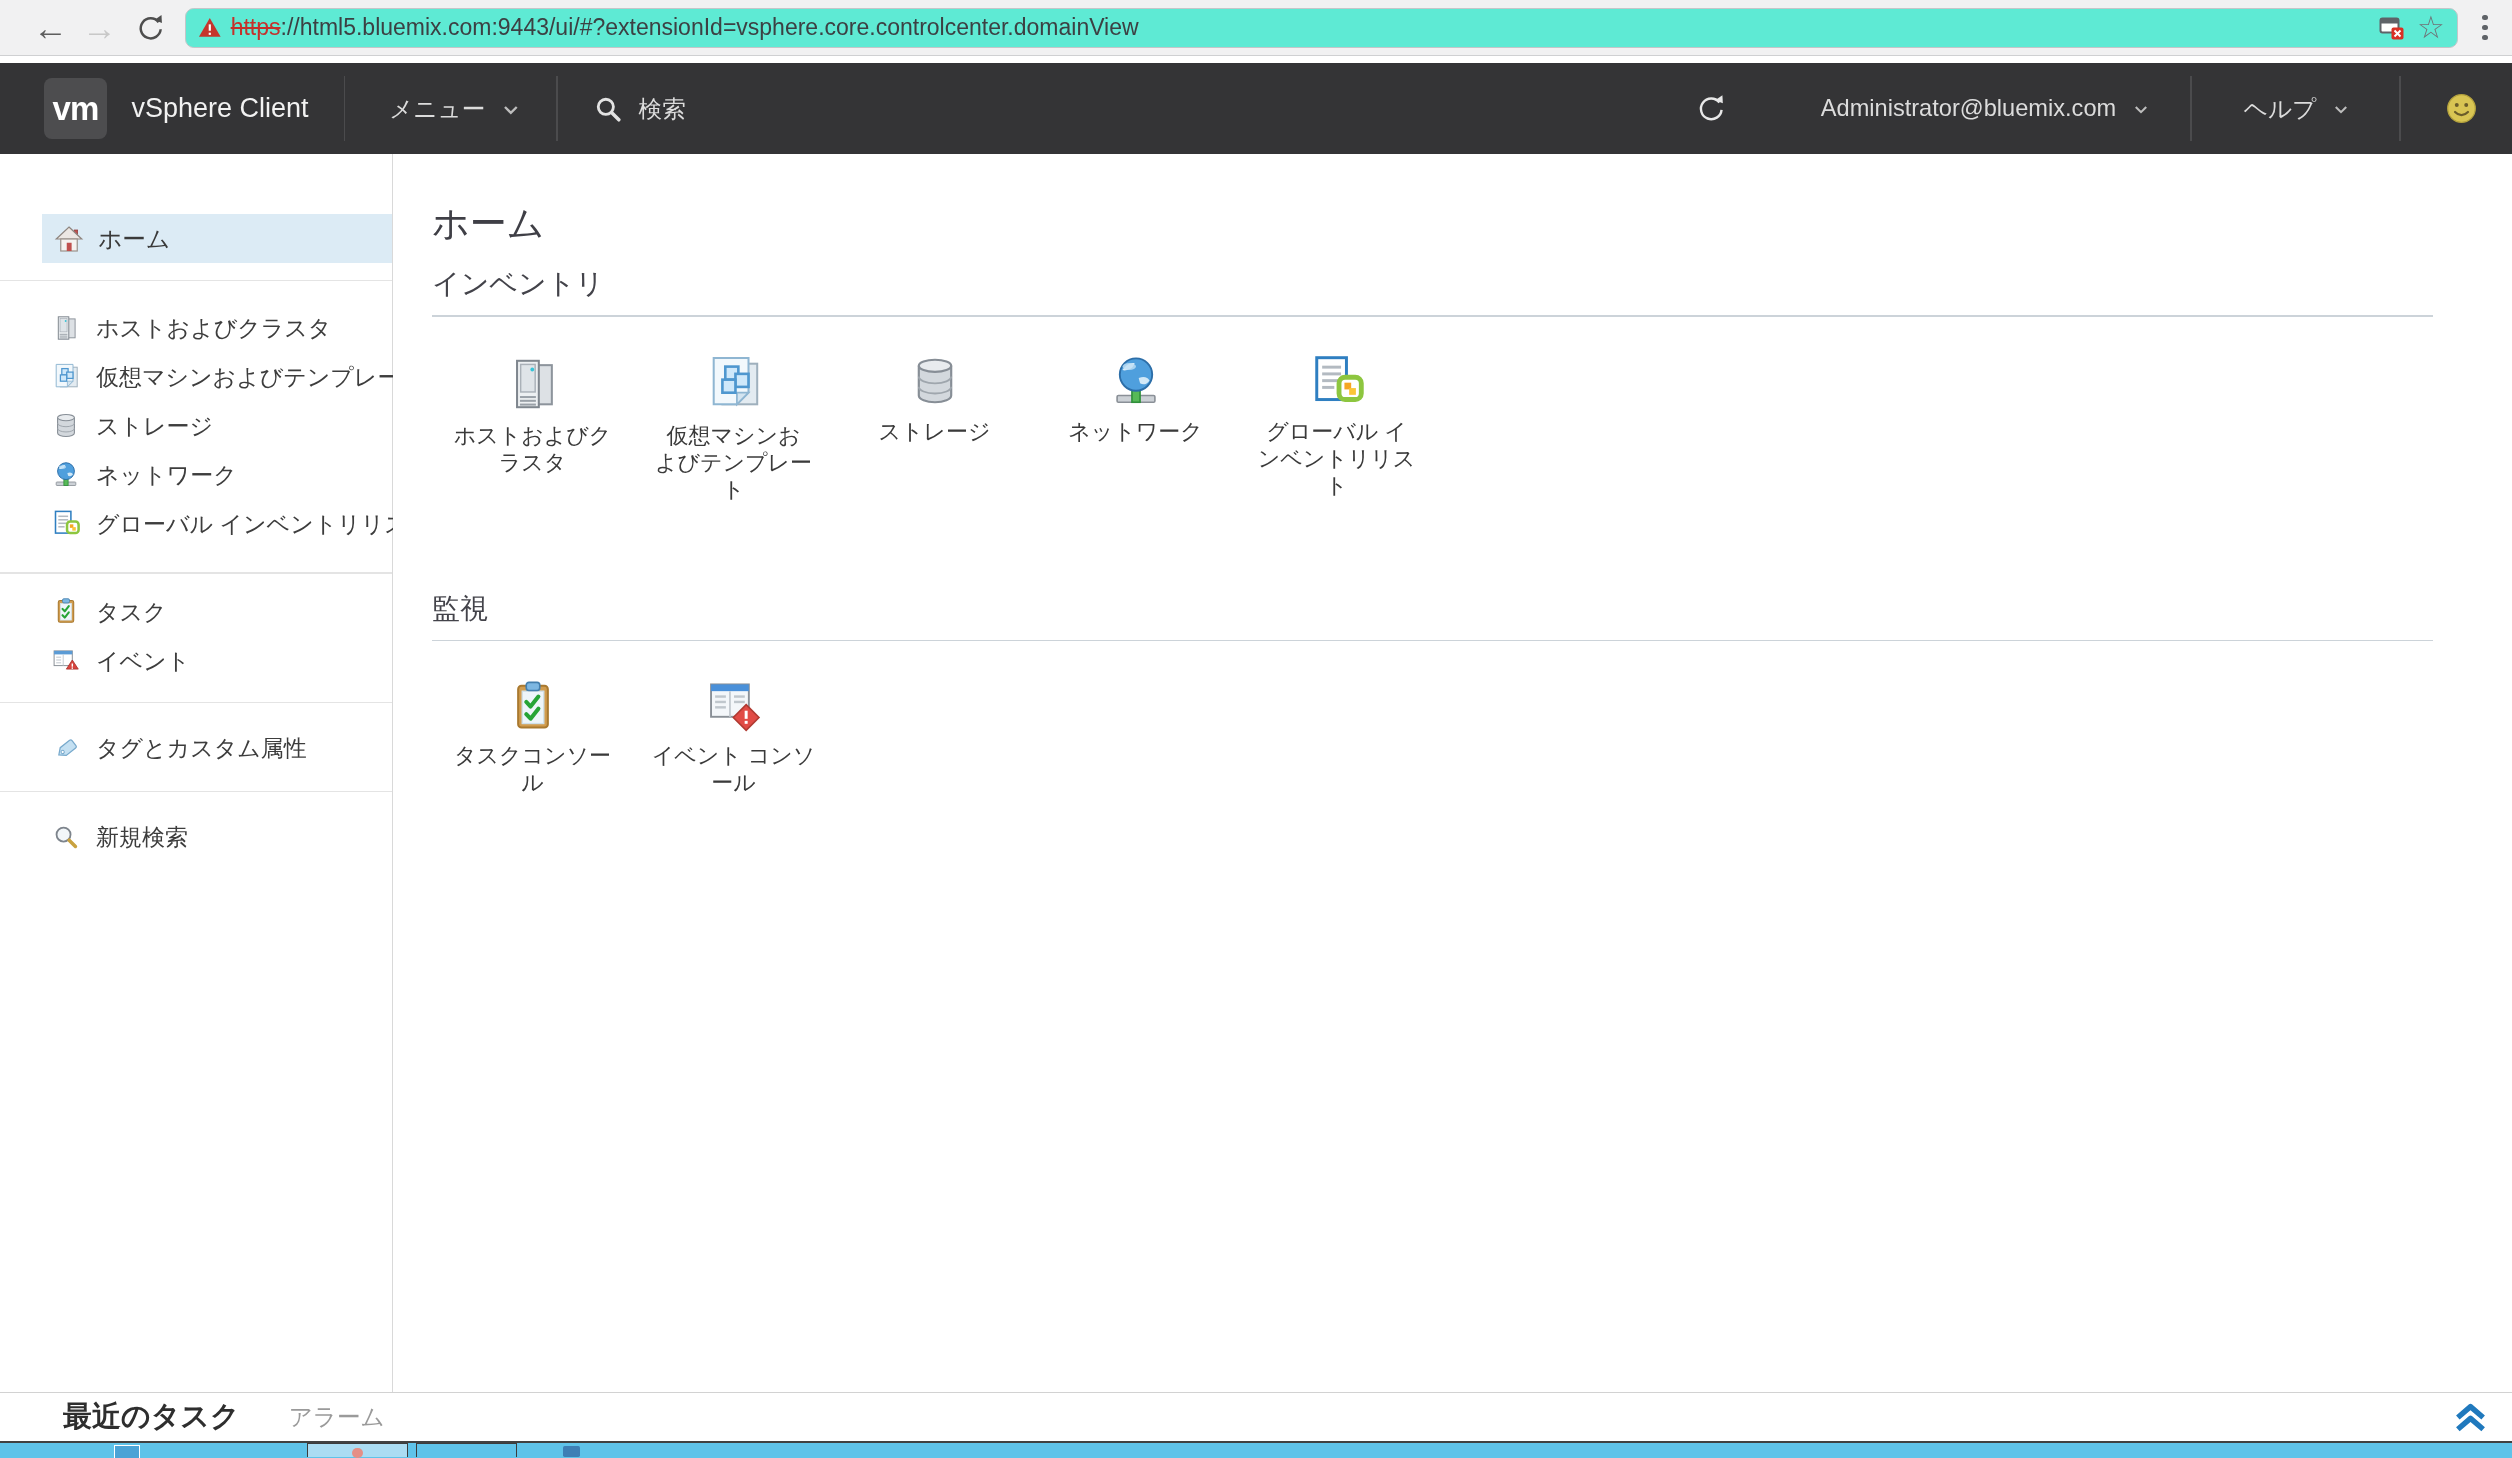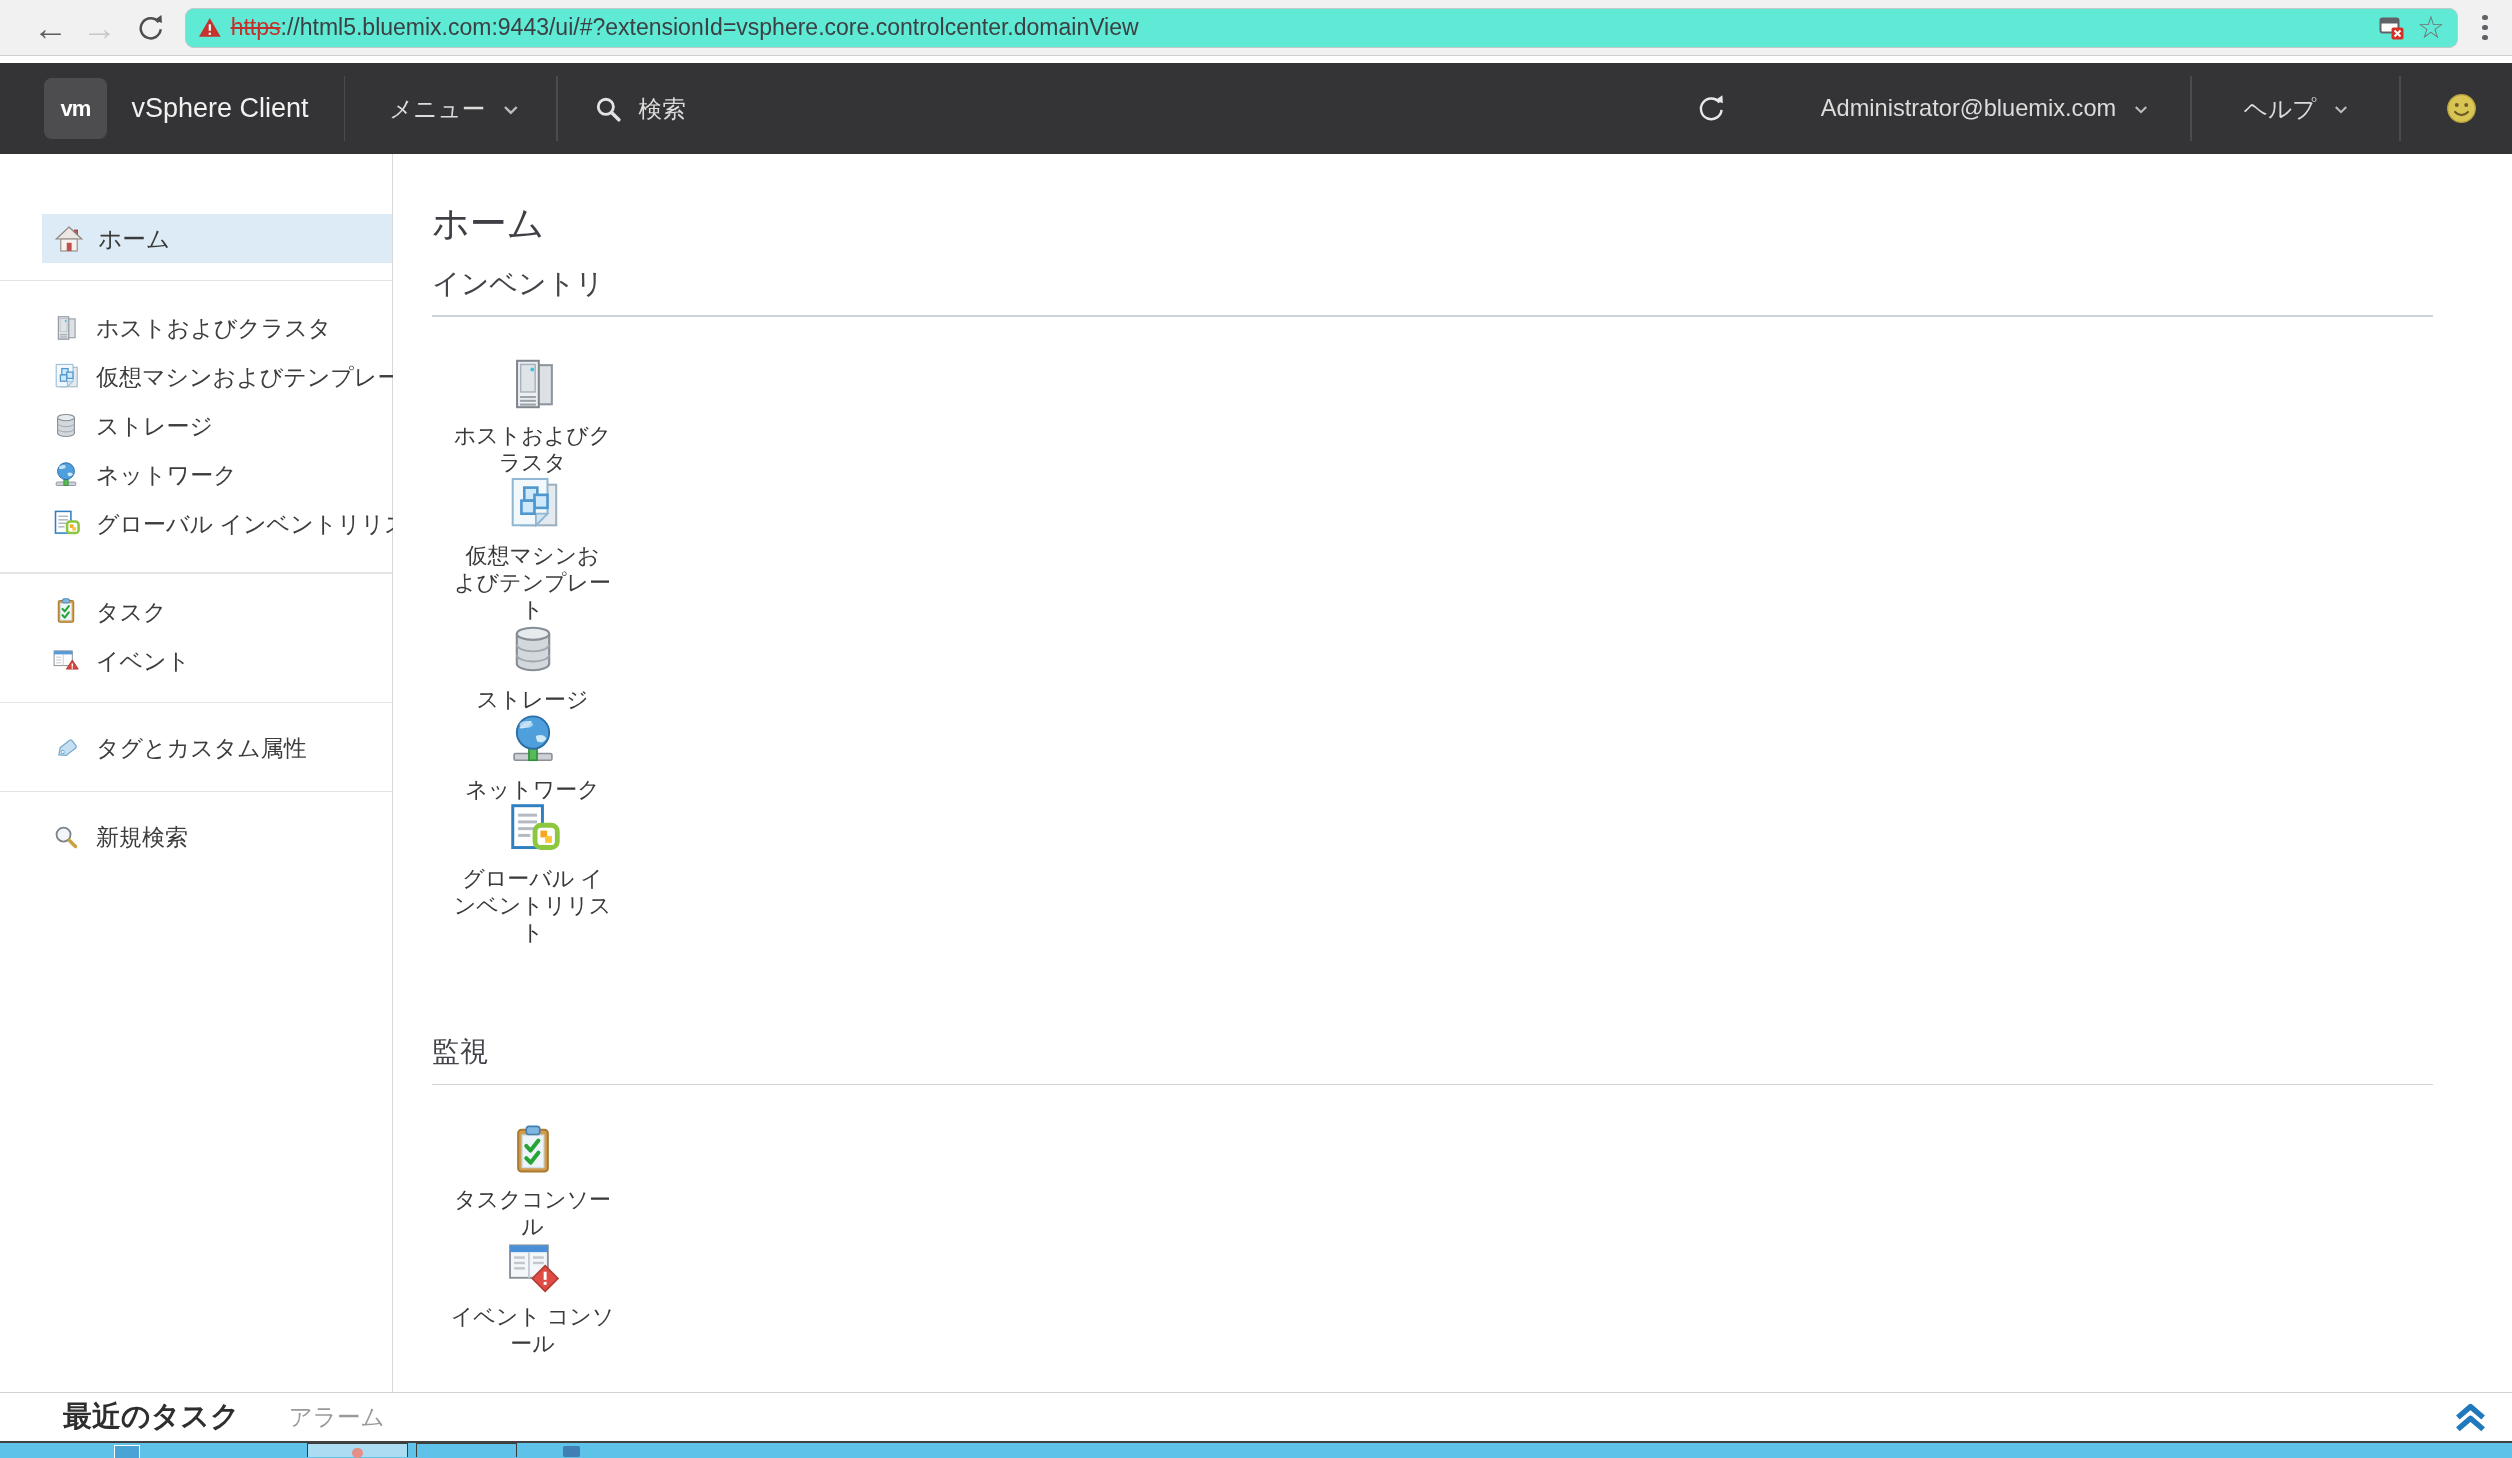--- a/index.html
+++ b/index.html
@@ -25,21 +25,21 @@
   .menu-dots { width:54px; display:flex; flex-direction:column; align-items:center; gap:5.2px; }
   .menu-dots i { width:5.2px; height:5.2px; border-radius:50%; background:#5f6368; display:block; }
 
   .white-gap { height:7px; background:#fff; flex:0 0 auto; }
 
   
   .app-header { height:91px; background:#343436; display:flex; align-items:center;
     padding:0 35px 0 44px; flex:0 0 auto; color:#e8e8e8; }
   .vm-logo { width:63px; height:61px; background:#4d4d4f; border-radius:7.9px;
     display:flex; align-items:center; justify-content:center;
-    color:#fff; font-weight:bold; font-size:22px; letter-spacing:-0.9px; }
+    color:#fff; font-weight:bold; font-size:33px; letter-spacing:-0.9px; }
   .app-title { color:#f2f2f2; font-size:27px; margin-left:24.4px; }
   .vdiv { width:1.7px; height:65px; background:#4b4b4d; }
   .hdr-item { display:flex; align-items:center; gap:18px; font-size:23.6px; color:#dcdcdc; cursor:pointer; }
   .chev { display:flex; margin-top:3.5px; }
   .hdr-left-sp1 { margin-left:35px; }
   .hdr-spacer { flex:1; }
 
   
   .body-row { flex:1; display:flex; min-height:0; }
   .sidebar { width:393px; flex:0 0 auto; border-right:1.7px solid #d9d9d9; background:#fff; }
@@ -53,21 +53,21 @@
   .nav-item .nav-label { color:#3d3d3d; font-size:23px; white-space:nowrap; }
   .nav-ic { width:30px; height:30px; flex:0 0 auto; display:flex; }
   .pt16 { padding-top:14px; } .pt24 { padding-top:21px; }
   .mt26 { margin-top:23px; } .mt18 { margin-top:15.7px; } .mt20 { margin-top:17.4px; }
 
   .main { flex:1; padding:45px 0 0 39px; background:#fff; min-width:0; }
   .page-title { font-size:37px; font-weight:400; color:#3f3f46; }
   .section-title { font-size:28px; font-weight:500; color:#43434a; }
   .st1 { margin-top:16px; } .st2 { margin-top:87px; }
   .section-rule { height:1.7px; background:#ccd3d9; margin:12.2px 79px 0 0; }
-  .tile-row { display:flex; margin-top:38px;flex-direction:column; }
+  .tile-row { display:flex; margin-top:38px; }
   .tile { width:201px; display:flex; flex-direction:column; align-items:center; cursor:pointer; }
   .tile-ic { width:58px; height:58px; display:flex; }
   .tile-ic.small { width:54px; height:54px; }
   .tile-label { margin-top:8.7px; font-size:22px; line-height:27px; color:#3a3a3a;
     text-align:center; white-space:pre-line; }
 
   
   .bottom-bar { height:49px; flex:0 0 auto; border-top:1.7px solid #d2d2d2; background:#fff;
     display:flex; align-items:center; padding:0 23px 0 63px; }
   .bb-tab1 { font-size:29px; font-weight:bold; color:#2e2e2e; cursor:pointer; }

